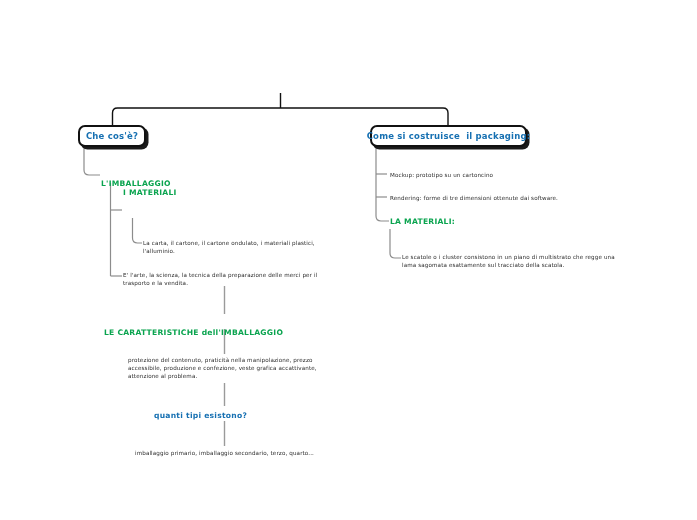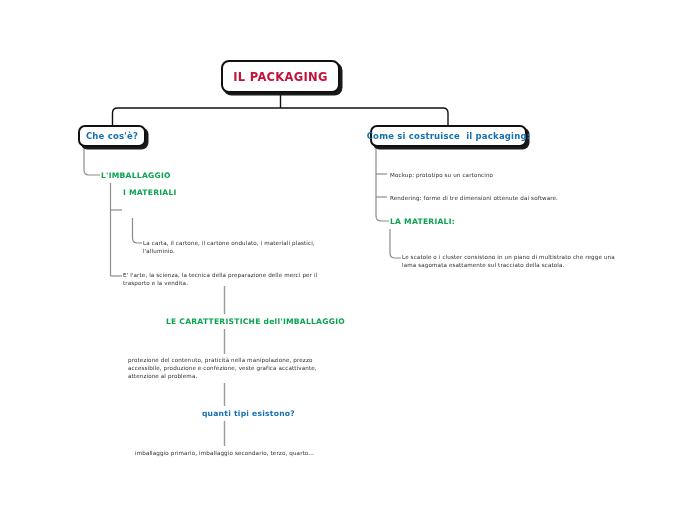--- a/index.html
+++ b/index.html
@@ -94,21 +94,22 @@
     color: #2b2b2b;
     font-size: 5.6px;
     font-weight: normal;
     letter-spacing: 0.12px;
     line-height: 1.45;
   }
   .txt.body-center {
     text-align: center;
   }
   .txt.heading-center {
-    text-align: right;
+    text-align: left;
+    margin-top: 11px;
   }
 </style>
 </head>
 <body>
 
 <div id="canvas">
 
   <svg id="connectors" viewBox="0 0 697 520" width="697" height="520">
 
     <path d="M 280.5 93 L 280.5 108" stroke="#111111" stroke-width="1.4" fill="none"></path>
@@ -130,45 +131,42 @@
     <path d="M 224.5 383 L 224.5 406" stroke="#9a9a9a" stroke-width="1.4" fill="none"></path>
     <path d="M 224.5 421 L 224.5 446" stroke="#9a9a9a" stroke-width="1.4" fill="none"></path>
 
     <path d="M 376 147 L 376 216 Q 376 221 381 221 L 389 221" stroke="#8c8c8c" stroke-width="1.2" fill="none"></path>
     <path d="M 376 174 L 387 174" stroke="#8c8c8c" stroke-width="1.2" fill="none"></path>
     <path d="M 376 197 L 387 197" stroke="#8c8c8c" stroke-width="1.2" fill="none"></path>
 
     <path d="M 390 229 L 390 253 Q 390 258 395 258 L 401 258" stroke="#8c8c8c" stroke-width="1.2" fill="none"></path>
   </svg>
 
-  <div class="node-box root">
-    <span class="node-label">IL PACKAGING</span>
-  </div>
 
   <div class="node-box branch-right">
     <span class="node-label">Come si costruisce  il packaging:</span>
   </div>
 
   <div class="node-box branch-left">
     <span class="node-label">Che cos'è?</span>
   </div>
 
-  <div class="txt heading-green" style="left:101px; top:171px; width:160px;">L'IMBALLAGGIO</div>
+  <div class="txt heading-green" style="left:101px; top:179px; width:160px;">L'IMBALLAGGIO</div>
 
   <div class="txt heading-green" style="left:123px; top:188px; width:140px;">I MATERIALI</div>
 
   <div class="txt body" style="left:143px; top:239px; width:178px;">La carta, il cartone, il cartone ondulato, i materiali plastici, l'alluminio.</div>
 
   <div class="txt body" style="left:123px; top:271px; width:198px;">E' l'arte, la scienza, la tecnica della preparazione delle merci per il trasporto e la vendita.</div>
 
   <div class="txt heading-green heading-center" style="left:104px; top:317px; width:241px;">LE CARATTERISTICHE dell'IMBALLAGGIO</div>
 
   <div class="txt body" style="left:128px; top:356px; width:194px;">protezione del contenuto, praticità nella manipolazione, prezzo accessibile, produzione e confezione, veste grafica accattivante, attenzione al problema.</div>
 
-  <div class="txt heading-blue heading-center" style="left:154px; top:409px; width:141px;">quanti tipi esistono?</div>
+  <div class="txt heading-blue heading-center" style="left:154px; top:400px; width:141px;">quanti tipi esistono?</div>
 
   <div class="txt body body-center" style="left:120px; top:449px; width:209px;">imballaggio primario, imballaggio secondario, terzo, quarto...</div>
 
   <div class="txt body" style="left:390px; top:171px; width:230px;">Mockup: prototipo su un cartoncino</div>
 
   <div class="txt body" style="left:390px; top:194px; width:250px;">Rendering: forme di tre dimensioni ottenute dai software.</div>
 
   <div class="txt heading-green" style="left:390px; top:217px; width:140px;">LA MATERIALI:</div>
 
   <div class="txt body" style="left:402px; top:253px; width:214px;">Le scatole o i cluster consistono in un piano di multistrato che regge una lama sagomata esattamente sul tracciato della scatola.</div>

